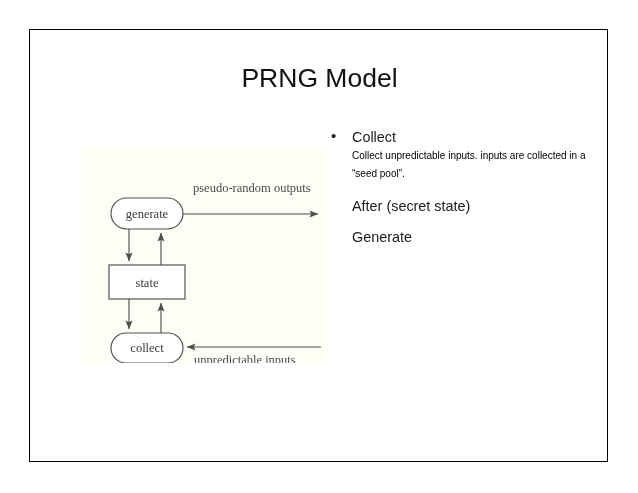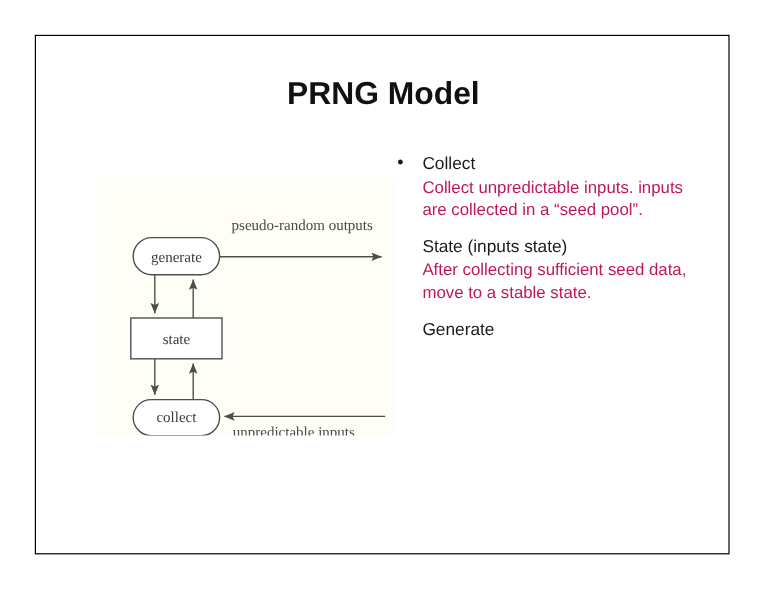--- a/index.html
+++ b/index.html
@@ -32,21 +32,21 @@
   }
   
   #slide-title {
     position: absolute;
     left: 0;
     top: 33px;
     width: 579px;
     text-align: center;
     font-family: "Liberation Sans", sans-serif;
     font-size: 26.5px;
-    font-weight: 700;
+    font-weight: 400;
     color: #111111;
     letter-spacing: 0px;
     white-space: nowrap;
   }
   
   #diagram-figure {
     position: absolute;
     left: 51px;
     top: 118px;
     width: 247px;
@@ -98,23 +98,23 @@
     color: #1a1a1a;
   }
   .para-heading {
     padding-left: 26px;
     font-size: 14.4px;
     line-height: 18.6px;
     color: #1a1a1a;
   }
   .para-body {
     padding-left: 26px;
-    font-size: 14px;
+    font-size: 10px;
     line-height: 18.6px;
-    color: #be185d;
+    color: #000000;
   }
 </style>
 </head>
 <body>
 
 <div id="slide-canvas">
 
   <div id="slide-frame">
 
     <div id="slide-title">PRNG Model</div>
@@ -169,22 +169,21 @@
 
     <div id="body-text">
 
       <div class="para-block">
         <span class="bullet-marker">•</span>
         <div class="para-heading">Collect</div>
         <div class="para-body">Collect unpredictable inputs. inputs are collected in a “seed pool”.</div>
       </div>
 
       <div class="para-block">
-        <div class="para-heading">State (inputs state)</div>
-        <div class="para-body">After collecting sufficient seed data, move to a stable state.</div>
+        <div class="para-heading">After (secret state)</div>
       </div>
 
       <div class="para-block">
         <div class="para-heading">Generate</div>
       </div>
 
     </div>
 
   </div>
 </div>

